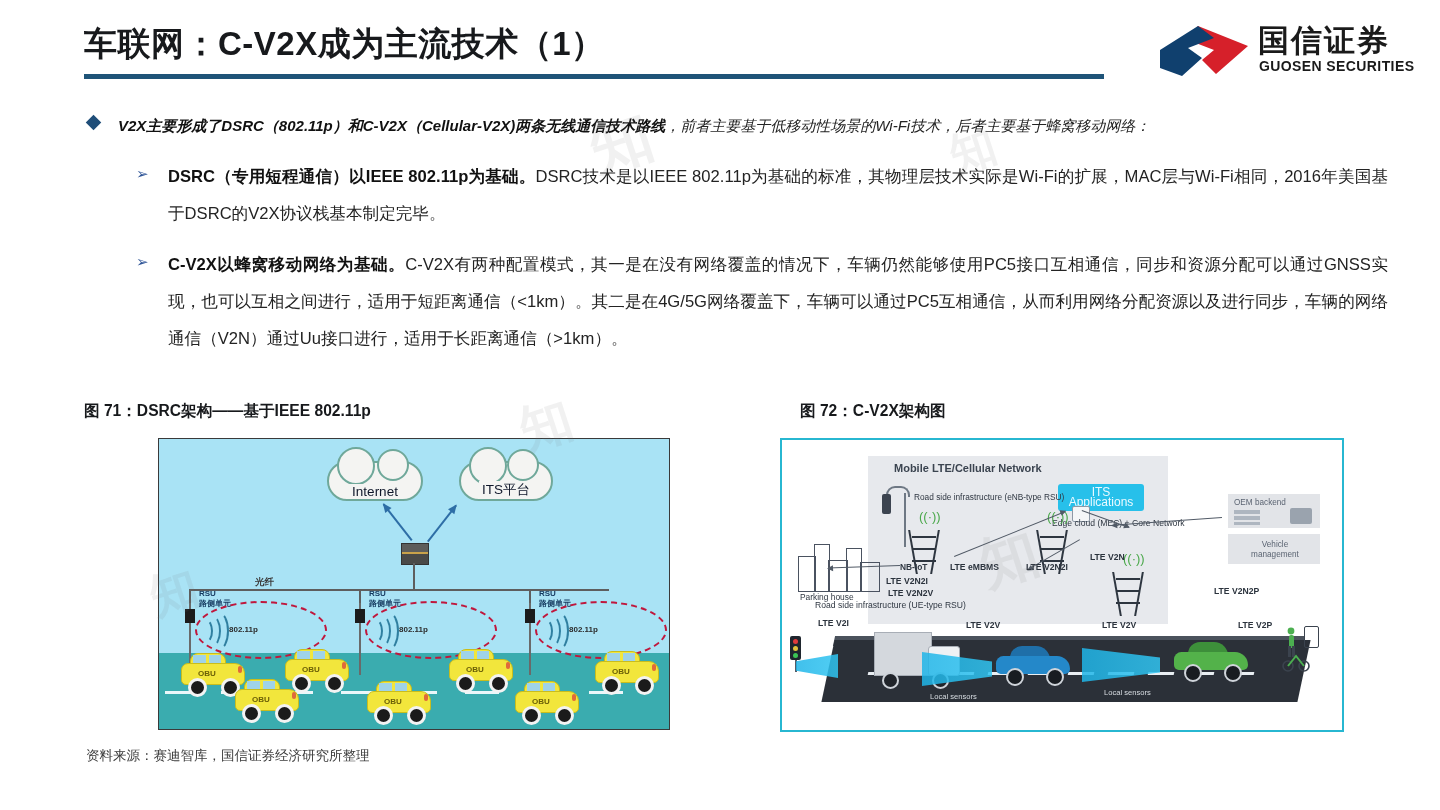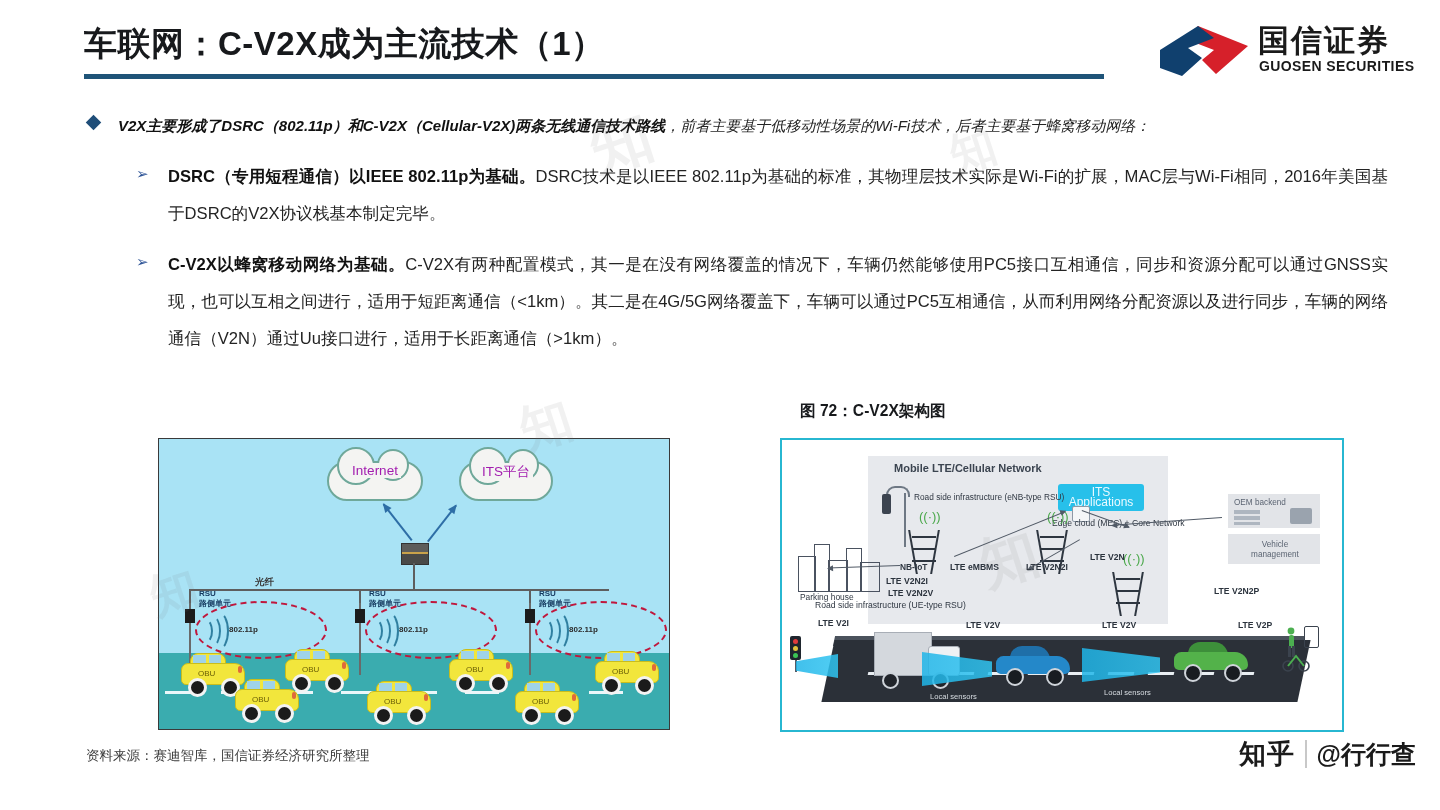--- a/index.html
+++ b/index.html
@@ -75,22 +75,22 @@
   
   .figL{
     position:absolute;left:158px;top:438px;width:510px;height:290px;
     background:#a9e3f5;border:1px solid #3a3a3a;overflow:hidden;
   }
   .figL .sky{position:absolute;left:0;top:0;width:100%;height:214px;background:#a9e3f5;}
   .figL .road{position:absolute;left:0;top:214px;width:100%;height:76px;background:#3aacaf;}
   .figL .lane{position:absolute;top:252px;height:3px;background:#eaf7fa;}
   .cloud{
     position:absolute;background:#f4f4f2;border:2px solid #6fa89a;border-radius:26px;
-    display:flex;align-items:flex-start;justify-content:center;
-    font-size:13.5px;color:#a21caf;
+    display:flex;align-items:flex-end;justify-content:center;
+    font-size:13.5px;color:#0f172a;
   }
   .cloud:before,.cloud:after{
     content:"";position:absolute;background:#f4f4f2;border:2px solid #6fa89a;border-radius:50%;
   }
   .cloud:before{width:34px;height:34px;left:8px;top:-16px;}
   .cloud:after{width:28px;height:28px;right:12px;top:-14px;}
   .cloud span{position:relative;z-index:3;background:#f4f4f2;padding:0 3px;}
   .server{
     position:absolute;width:26px;height:20px;left:242px;top:104px;
     background:linear-gradient(#5d5d5b 0 38%,#c9a24a 38% 52%,#4a4a48 52% 100%);
@@ -120,21 +120,21 @@
     background:#f2e63c;border-radius:7px 10px 5px 5px;border:1px solid #c9bd1c;
   }
   .car .cabin{
     position:absolute;left:9px;top:0px;width:34px;height:14px;
     background:#f2e63c;border:1px solid #c9bd1c;border-radius:8px 8px 0 0;
   }
   .car .glass{position:absolute;left:12px;top:2px;width:13px;height:10px;background:#9fd3e8;}
   .car .glass2{position:absolute;left:28px;top:2px;width:12px;height:10px;background:#9fd3e8;}
   .car .wh{position:absolute;top:25px;width:13px;height:13px;border-radius:50%;background:#1b1b1b;border:3px solid #f3f3f3;}
   .car .w1{left:7px;}.car .w2{left:40px;}
-  .car .obu{position:absolute;left:17px;top:16px;font-size:8px;font-weight:normal;color:#6a5f07;text-align:right;}
+  .car .obu{position:absolute;left:17px;top:16px;font-size:8px;font-weight:bold;color:#6a5f07;text-align:right;}
   .car .tail{position:absolute;right:1px;top:13px;width:4px;height:7px;background:#e06a3a;border-radius:2px;}
 
   
   .figR{
     position:absolute;left:780px;top:438px;width:560px;height:290px;
     background:#ffffff;border:2px solid #27b7d1;overflow:hidden;
   }
   .lteBox{position:absolute;left:86px;top:16px;width:300px;height:168px;background:#e7e9ed;}
   .lteTitle{position:absolute;left:112px;top:22px;font-size:11px;color:#3b4450;font-weight:bold;}
   .itsApp{
@@ -238,20 +238,21 @@
       <span class="arw">➢</span>
       <div class="txt"><b class="hl">DSRC（专用短程通信）以IEEE 802.11p为基础。</b><span>DSRC技术是以IEEE 802.11p为基础的标准，其物理层技术实际是Wi-Fi的扩展，MAC层与Wi-Fi相同，2016年美国基于DSRC的V2X协议栈基本制定完毕。</span></div>
     </div>
 
     <div class="b2 blvl2">
       <span class="arw">➢</span>
       <div class="txt"><b class="hl">C-V2X以蜂窝移动网络为基础。</b><span>C-V2X有两种配置模式，其一是在没有网络覆盖的情况下，车辆仍然能够使用PC5接口互相通信，同步和资源分配可以通过GNSS实现，也可以互相之间进行，适用于短距离通信（&lt;1km）。其二是在4G/5G网络覆盖下，车辆可以通过PC5互相通信，从而利用网络分配资源以及进行同步，车辆的网络通信（V2N）通过Uu接口进行，适用于长距离通信（&gt;1km）。</span></div>
     </div>
   </div>
 
+  <div class="fig-cap left">图 71：DSRC架构——基于IEEE 802.11p</div>
   <div class="fig-cap right">图 72：C-V2X架构图</div>
 
   <div class="figL">
     <div class="sky"></div>
     <div class="road"></div>
     <div class="lane" style="left:6px;width:34px;"></div>
     <div class="lane" style="left:62px;width:34px;"></div>
     <div class="lane" style="left:120px;width:34px;"></div>
     <div class="lane" style="left:182px;width:34px;"></div>
     <div class="lane" style="left:244px;width:34px;"></div>
@@ -529,20 +530,15 @@
     <div class="tag" style="left:432px;top:146px;"><span>LTE V2N2P</span></div>
     <div class="tag" style="left:33px;top:160px;font-weight:normal;color:#2f3742;"><span>Road side infrastructure (UE-type RSU)</span></div>
   </div>
 
   <div class="wm wm1">知</div>
   <div class="wm wm2">知</div>
   <div class="wm wm3">知</div>
   <div class="wm wm4">知</div>
   <div class="wm wm5">知</div>
 
-  <div class="zhihu">
-    <div class="zh-logo">知乎</div>
-    <div class="zh-div"></div>
-    <div class="zh-name">@行行查</div>
-  </div>
 
 
 </div>
 
 </body></html>

